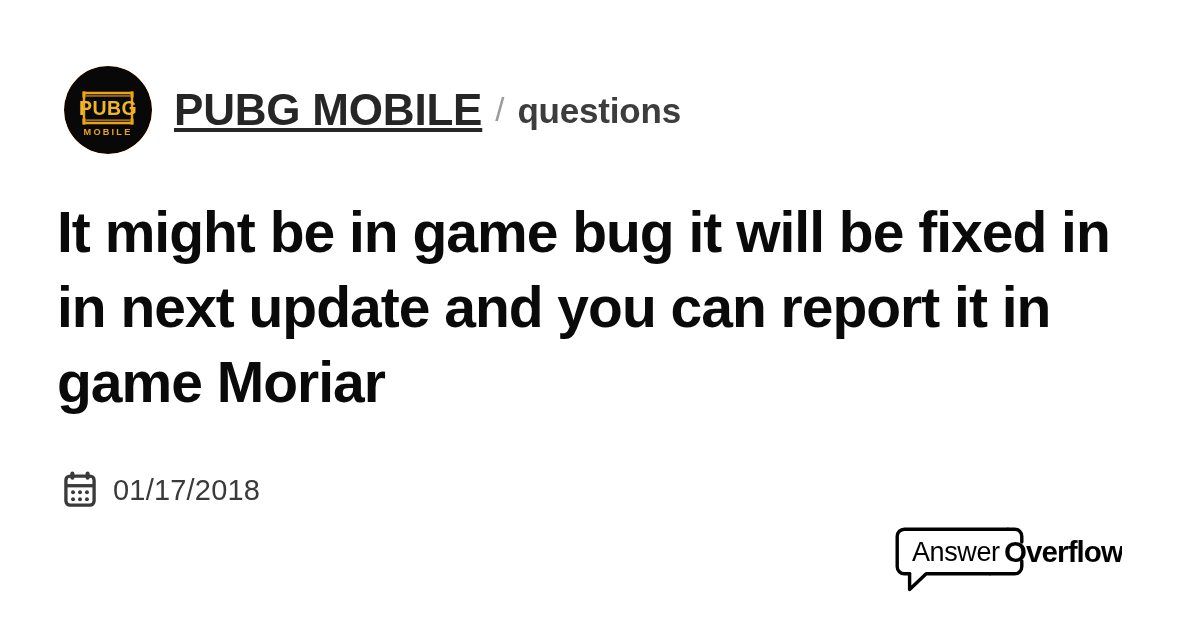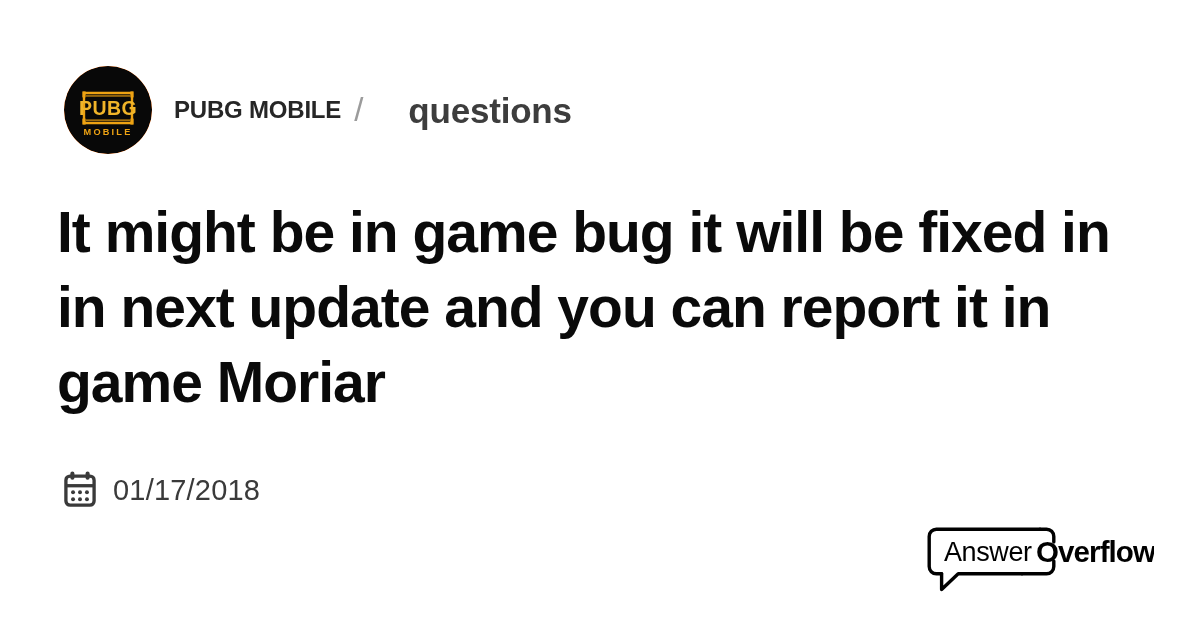--- a/index.html
+++ b/index.html
@@ -48,42 +48,42 @@
   .avatar svg { display: block; }
 
   .breadcrumb {
     display: flex;
     align-items: center;
     gap: 13px;
     white-space: nowrap;
   }
 
   .crumb-server {
-    font-size: 24px;
+    font-size: 44px;
     font-weight: 700;
     letter-spacing: -0.2px;
     color: #262626;
     line-height: 1;
+    text-decoration: underline;
   }
 
   .crumb-sep {
     font-size: 33px;
     font-weight: 400;
     color: #9b9b9b;
     line-height: 1;
     transform: translateY(-1px);
   }
 
   .crumb-channel {
     font-size: 35px;
     font-weight: 700;
     letter-spacing: -0.2px;
     color: #3d3d3d;
     line-height: 1;
-    margin-left: 32px;
   }
 
   
   .title {
     position: absolute;
     left: 57px;
     top: 182px;
     width: 1090px;
     font-size: 57px;
     font-weight: 700;
@@ -110,21 +110,21 @@
     font-size: 29px;
     font-weight: 500;
     letter-spacing: 0.2px;
     color: #3a3a3a;
     line-height: 1;
   }
 
   
   .ao-logo {
     position: absolute;
-    left: 922px;
+    left: 890px;
     top: 522px;
     width: 232px;
     height: 74px;
     text-decoration: underline;
   }
 
   .ao-logo svg { display: block; width: 232px; height: 74px; }
 </style>
 </head>
 <body>

